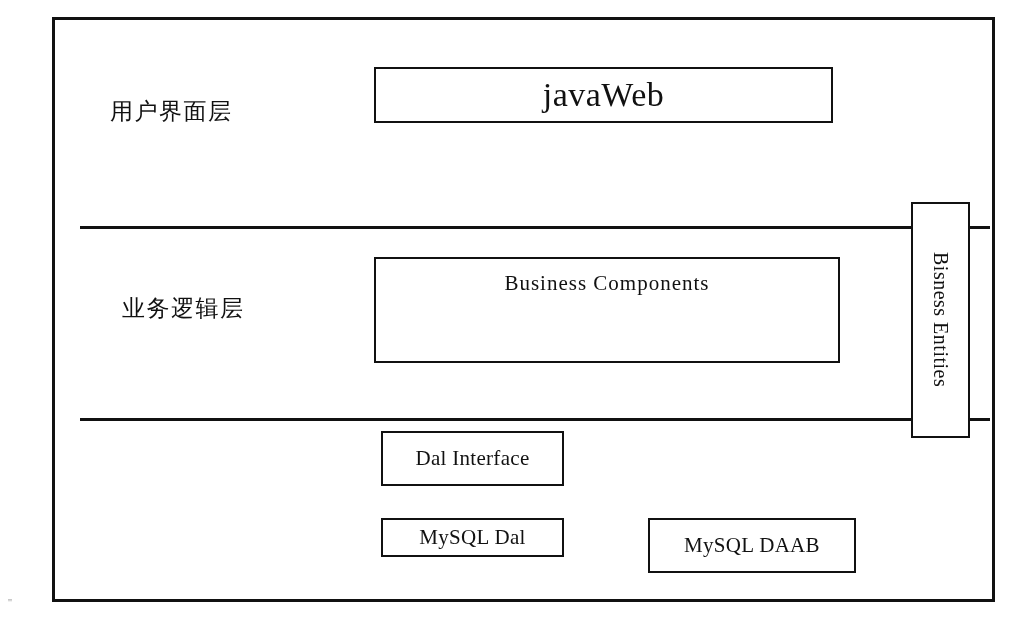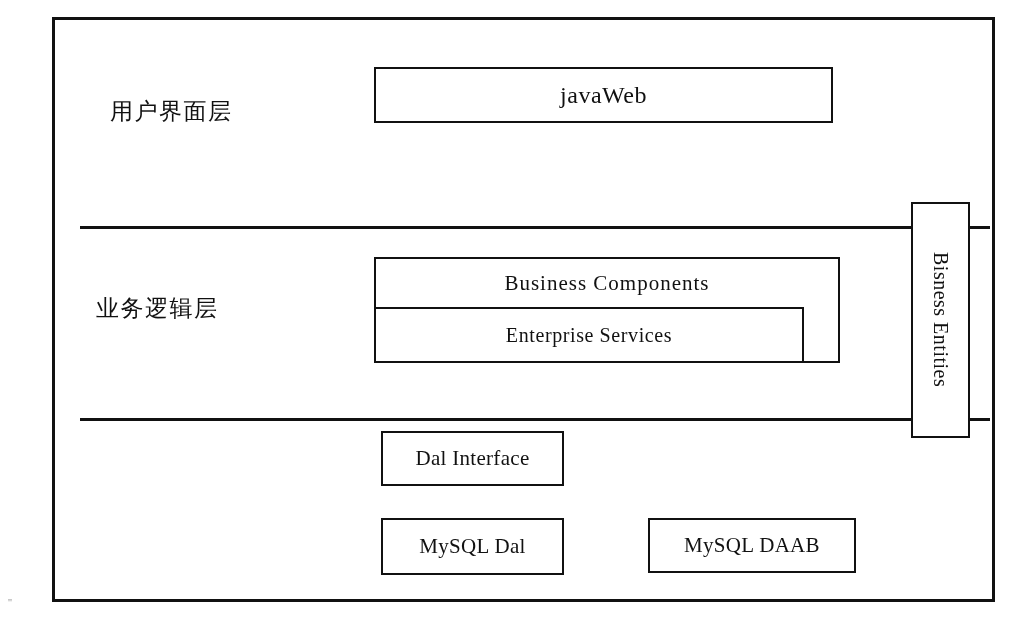--- a/index.html
+++ b/index.html
@@ -50,21 +50,21 @@
     position: absolute;
     font-family: "DejaVu Serif", "Liberation Serif", serif;
     font-size: 23px;
     font-weight: 400;
     letter-spacing: 1.5px;
     color: #111111;
     white-space: nowrap;
     line-height: 1;
   }
   .layer-label.ui    { left: 110px; top: 100px; }
-  .layer-label.biz   { left: 96px; top: 297px; }
+  .layer-label.biz   { left: 122px; top: 297px; }
   .layer-label.data  { left: 110px; top: 490px; }
 
   
   .box {
     position: absolute;
     border: 2.5px solid #111111;
     background: #ffffff;
     box-sizing: border-box;
     display: flex;
     align-items: center;
@@ -76,21 +76,21 @@
     color: #111111;
     line-height: 1.1;
     white-space: nowrap;
   }
 
   
   #box-javaweb {
     left: 374px; top: 67px; width: 459px; height: 56px;
   }
   #box-javaweb .box-label {
-    font-size: 24px;
+    font-size: 34px;
     letter-spacing: 0.5px;
   }
 
   #box-uiprocessing {
     left: 374px; top: 144px; width: 459px; height: 55px;
   }
   #box-uiprocessing .box-label {
     font-size: 21px;
     letter-spacing: 1.2px;
   }
@@ -133,21 +133,21 @@
     left: 381px; top: 431px; width: 183px; height: 55px;
   }
   #box-dal-interface .box-label { font-size: 21px; letter-spacing: 0.3px; }
 
   #box-dal-factory {
     left: 648px; top: 431px; width: 198px; height: 55px;
   }
   #box-dal-factory .box-label { font-size: 21px; letter-spacing: 0.3px; }
 
   #box-mysql-dal {
-    left: 381px; top: 518px; width: 183px; height: 57px;
+    left: 381px; top: 518px; width: 183px; height: 39px;
   }
   #box-mysql-dal .box-label { font-size: 21px; letter-spacing: 0.3px; }
 
   #box-mysql-daab {
     left: 648px; top: 518px; width: 208px; height: 55px;
   }
   #box-mysql-daab .box-label { font-size: 21px; letter-spacing: 0.3px; }
 
   
   .scan-artifact {
@@ -177,23 +177,20 @@
 
   <div class="box" id="box-javaweb">
     <span class="box-label">javaWeb</span>
   </div>
 
 
   <div class="box" id="box-business-components">
     <span class="box-label">Business   Components</span>
   </div>
 
-  <div class="box" id="box-enterprise-services">
-    <span class="box-label">Enterprise Services</span>
-  </div>
 
   <div class="box" id="box-bisness-entities">
     <span class="box-label">Bisness Entities</span>
   </div>
 
   <div class="box" id="box-dal-interface">
     <span class="box-label">Dal Interface</span>
   </div>
 
 

